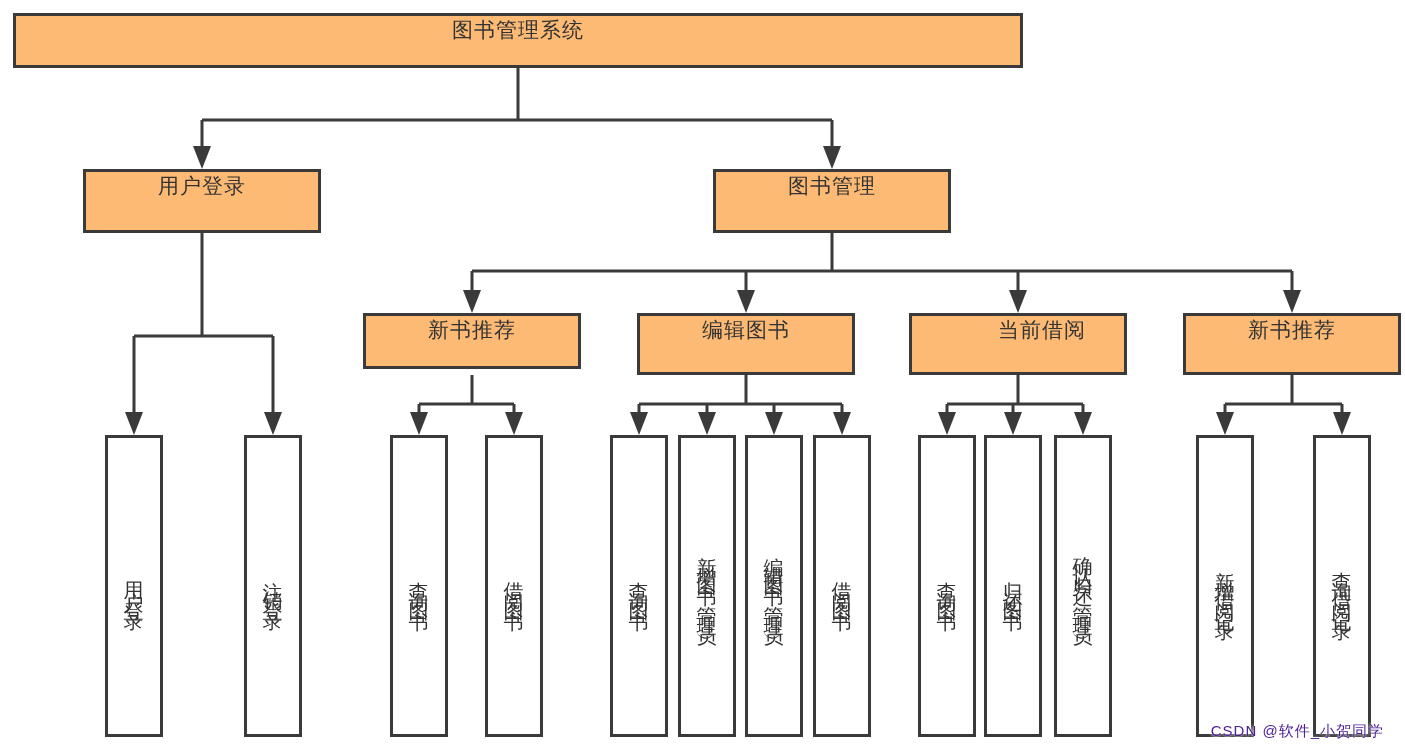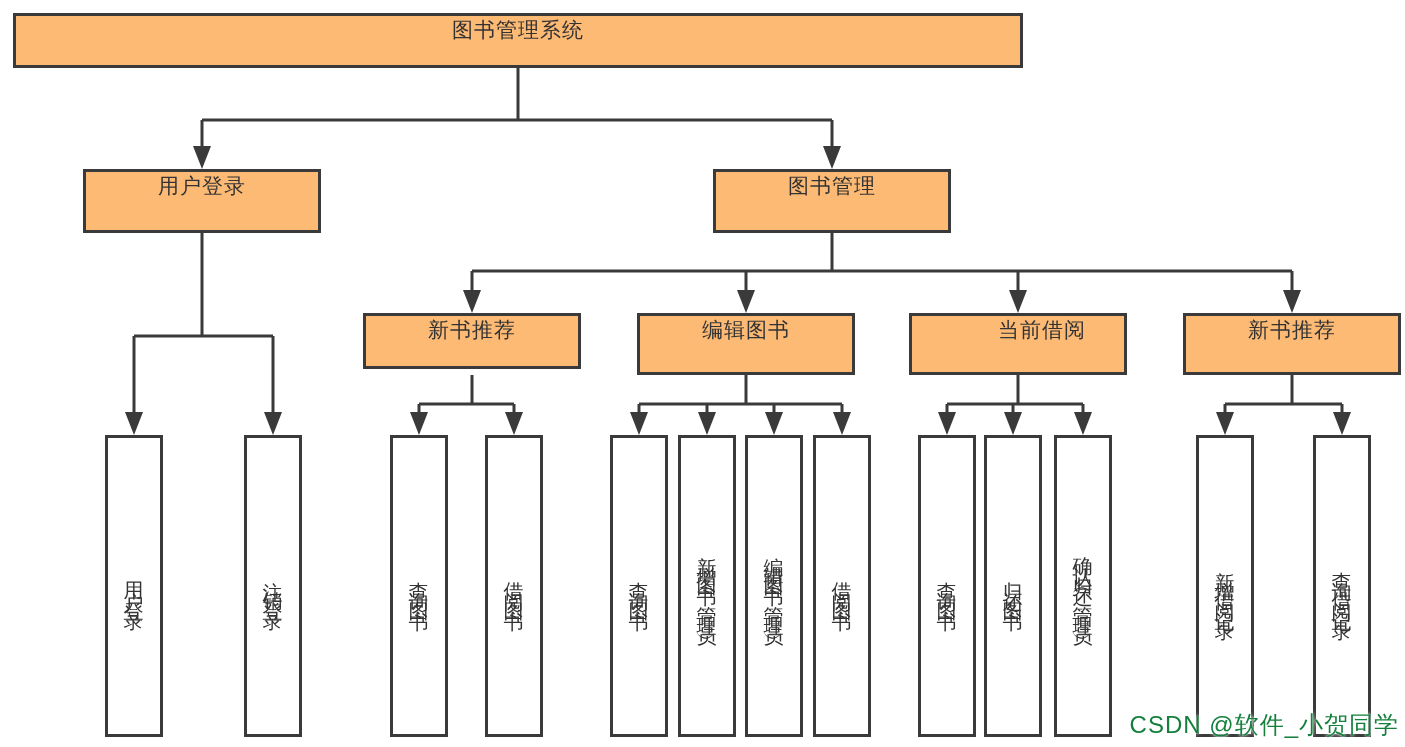--- a/index.html
+++ b/index.html
@@ -44,24 +44,24 @@
     writing-mode: vertical-rl;
     text-orientation: mixed;
     white-space: nowrap;
     font-size: 20px;
     letter-spacing: 10px;
     line-height: 1;
     color: #333333;
   }
   .watermark {
     position: absolute;
-    right: 6px;
+    right: 21px;
     bottom: 6px;
-    font-size: 24px;
-    color: #15803d;
+    font-size: 15px;
+    color: #4c1d95;
     text-shadow: 0 0 2px #ffffff, 0 0 4px #ffffff;
     letter-spacing: 1px;
   }
 </style>
 </head>
 <body>
 
 <div id="stage">
 
   <svg id="connectors" viewBox="0 0 1405 747" xmlns="http://www.w3.org/2000/svg">

